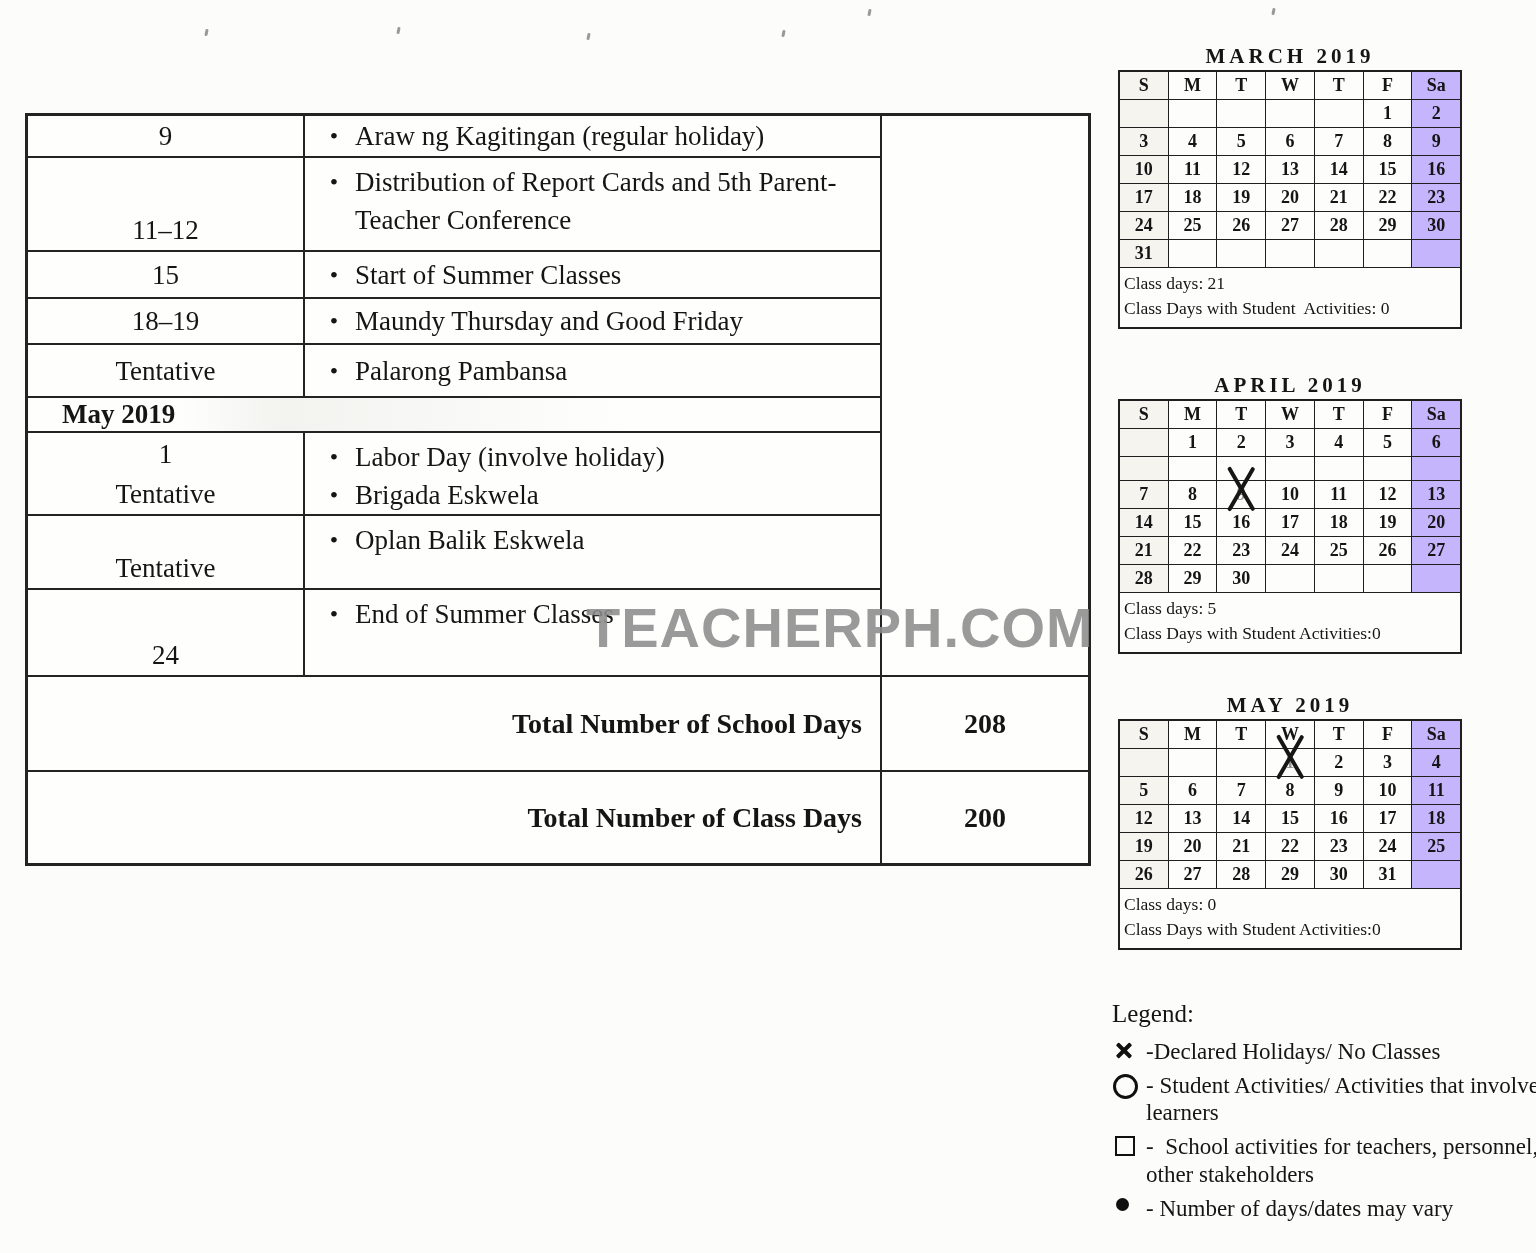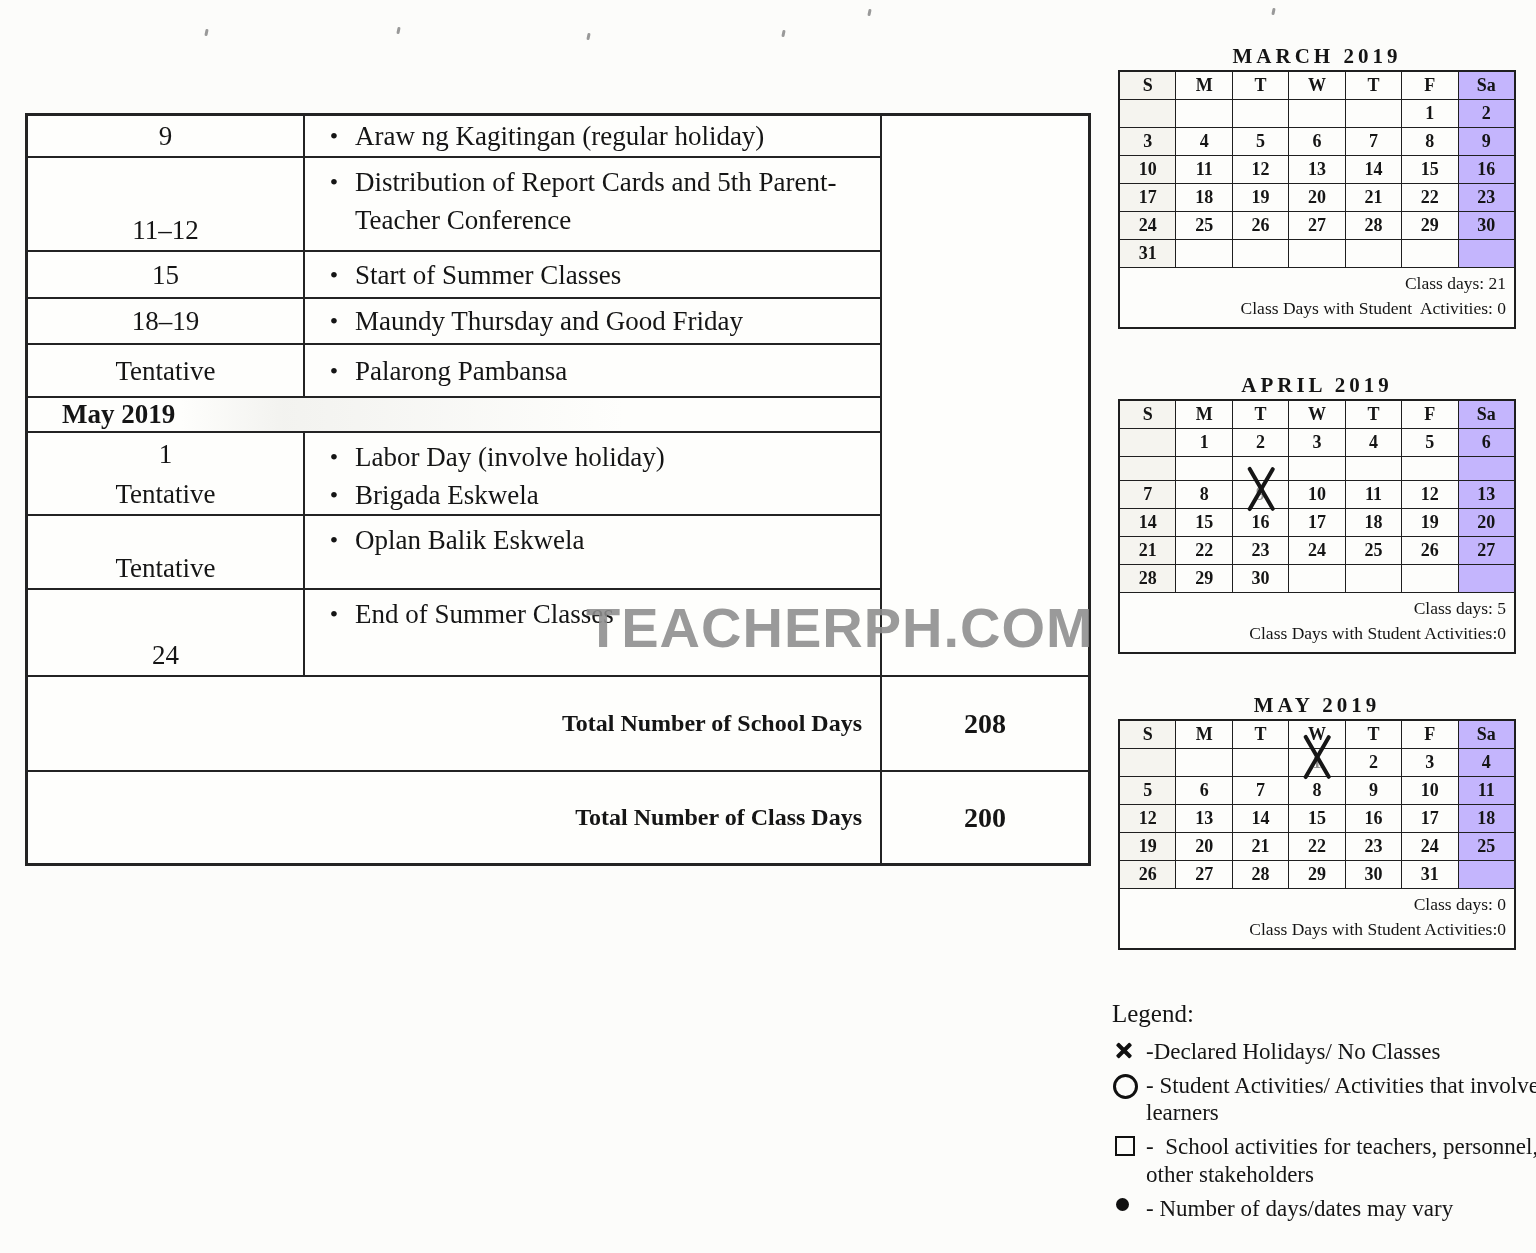--- a/index.html
+++ b/index.html
@@ -32,33 +32,33 @@
   .date-line{font-size:27px;line-height:40px;}
 
   .act-cell{display:flex;flex-direction:column;justify-content:center;padding:2px 6px 2px 0;}
   .act-cell.va-top{justify-content:flex-start;padding-top:5px;}
   .item{display:flex;align-items:flex-start;}
   .bullet{flex:0 0 30px;text-align:center;font-size:24px;line-height:38px;padding-left:14px;}
   .item-text{flex:1;font-size:27px;line-height:38px;padding-left:6px;}
 
   .month-cell{display:flex;align-items:center;padding-left:34px;font-weight:bold;font-size:27px;
     background:linear-gradient(90deg,rgba(190,190,182,0) 18%,rgba(190,190,182,.18) 30%,rgba(190,190,182,0) 70%);}
-  .total-label{display:flex;align-items:center;justify-content:flex-end;padding-right:18px;font-weight:bold;font-size:24px;}
+  .total-label{display:flex;align-items:center;justify-content:flex-end;padding-right:18px;font-weight:bold;font-size:28px;}
   .total-value{display:flex;align-items:center;justify-content:center;font-weight:bold;font-size:28px;}
 
   
   .watermark{
     position:absolute;left:586px;top:595px;z-index:5;
     font-family:"Liberation Sans","DejaVu Sans",sans-serif;
     font-weight:bold;font-size:56px;letter-spacing:1px;color:#8d8d8d;opacity:.88;
     white-space:nowrap;
   }
 
   
-  .calendar{position:absolute;left:1118px;width:398px;}
+  .calendar{position:absolute;left:1118px;width:344px;}
   .cal-0{top:45px;}
   .cal-1{top:374px;}
   .cal-2{top:694px;}
   .cal-title{text-align:center;font-weight:bold;font-size:21px;letter-spacing:4px;height:25px;line-height:22px;}
   .cal-table{border:2.5px solid #1f1f1f;background:#fdfdfb;}
   .cal-row{display:flex;}
   .cal-cell{
     flex:1;box-sizing:border-box;position:relative;
     border-left:1.6px solid #1f1f1f;border-top:1.6px solid #1f1f1f;
     text-align:center;font-size:18px;font-weight:600;
@@ -67,21 +67,21 @@
   .cal-cell.nl{border-left:none;}
   .cal-header .cal-cell{border-top:none;font-weight:bold;}
   .col-s{background:#f5f4ef;}
   .col-sa{background:#c4b5fd;}
   .crossed .num{opacity:.45;}
   .xmark{position:absolute;left:50%;top:-17px;width:40px;height:50px;transform:translateX(-50%);z-index:3;pointer-events:none;}
   .xmark::before,.xmark::after{content:"";position:absolute;left:50%;top:0;width:3.5px;height:100%;background:#161616;border-radius:2px;}
   .xmark::before{transform:translateX(-50%) rotate(30deg);}
   .xmark::after{transform:translateX(-50%) rotate(-30deg);}
   .cal-footer{
-    border-top:1.6px solid #1f1f1f;text-align:right;
+    border-top:1.6px solid #1f1f1f;text-align:left;
     padding:3px 8px 5px 4px;font-size:17.5px;line-height:1.45;white-space:pre-wrap;
   }
 
   
   .legend{position:absolute;left:1112px;top:1000px;width:430px;}
   .legend-title{font-size:25px;margin-bottom:10px;}
   .legend-item{display:flex;align-items:flex-start;margin-bottom:7px;}
   .legend-text{flex:1;font-size:23px;line-height:1.18;white-space:pre-wrap;}
   .sym{flex:0 0 34px;height:26px;position:relative;}
   .sym-x::before,.sym-x::after{content:"";position:absolute;left:10px;top:3px;width:4px;height:19px;background:#101010;border-radius:1px;}

